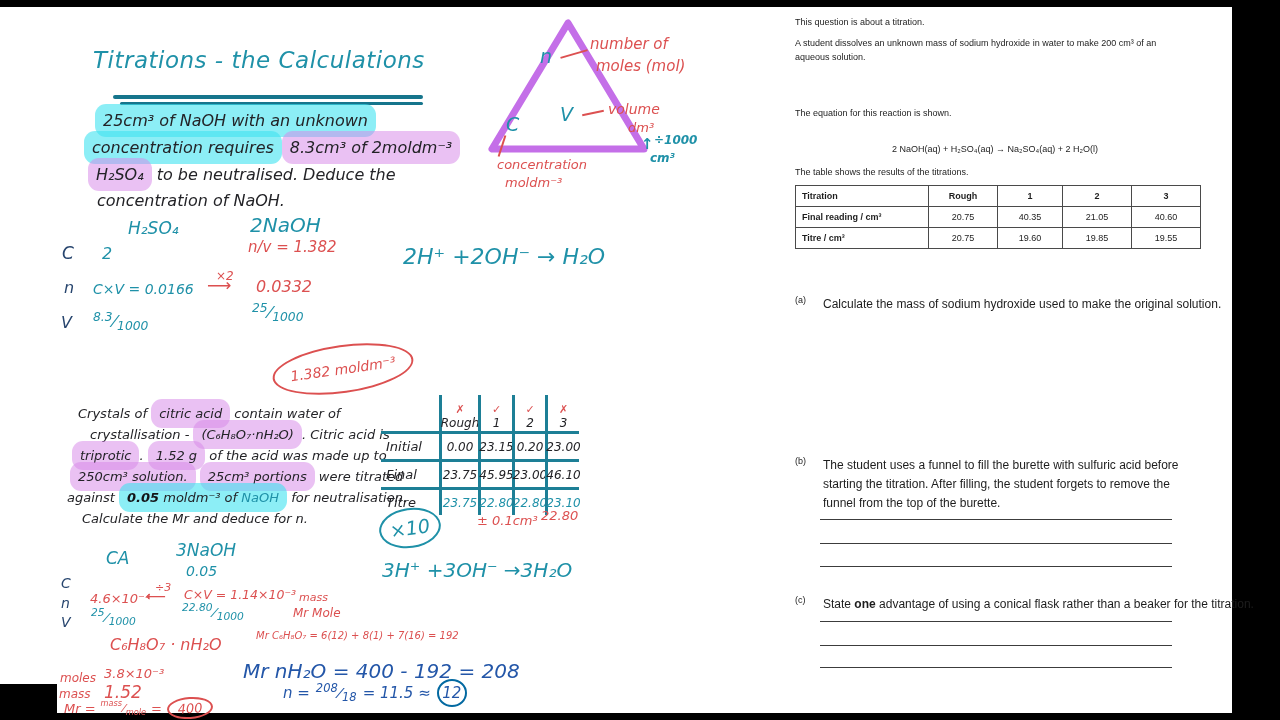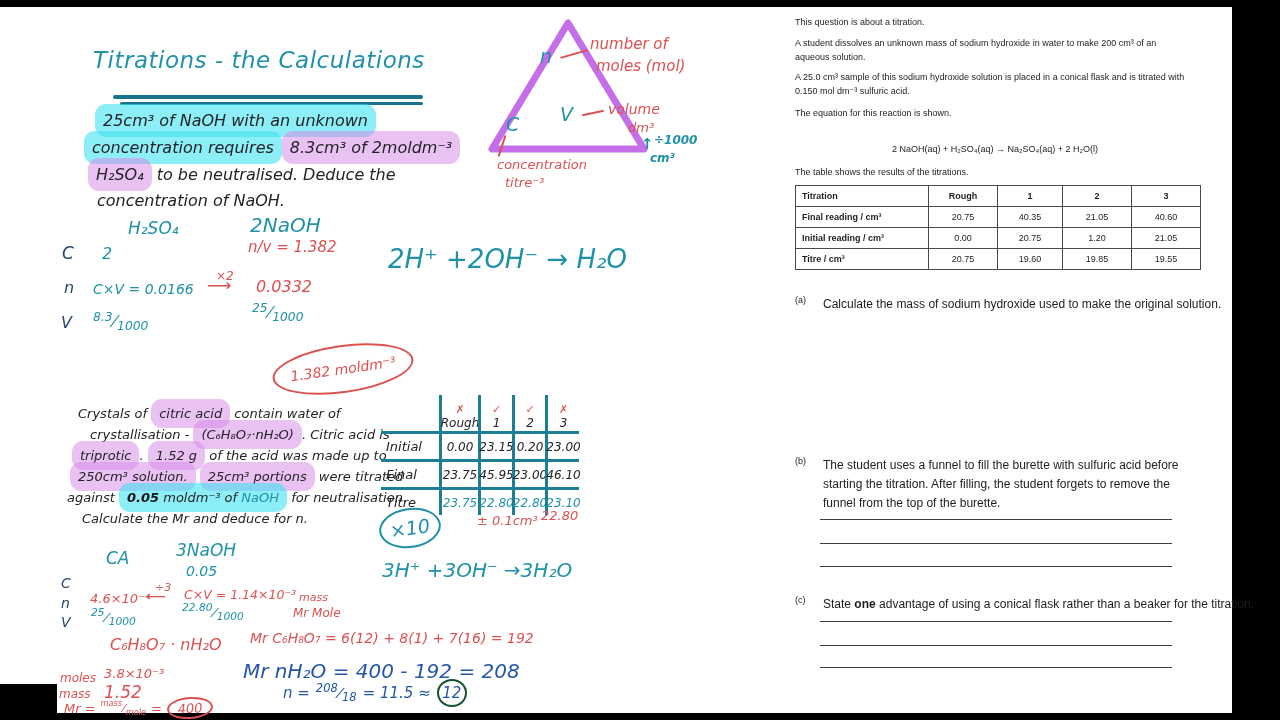--- a/index.html
+++ b/index.html
@@ -87,41 +87,41 @@
         </span>
     </div>
     <div class="a hw teal" style="left:252px;top:296px;font-size:15px">
       <span class="frac">
           <span class="fn">25</span>
           <span class="fsl"></span>
           <span class="fd">1000</span>
         </span>
     </div>
 
-    <div class="a hw teal" style="left:388px;top:237px;font-size:26px">2H⁺ +2OH⁻ → H₂O</div>
+    <div class="a hw teal" style="left:403px;top:237px;font-size:22px">2H⁺ +2OH⁻ → H₂O</div>
 
     <div class="a circ" style="left:272px;top:338px;width:142px;height:48px;border:2px solid #dc5050;transform:rotate(-8deg)">
       <span class="hw red" style="font-size:14px">1.382 moldm⁻³</span>
     </div>
 
     <svg class="a" style="left:478px;top:10px" width="180" height="140" viewBox="0 0 180 140">
       <polygon points="90,6 14,132 166,132" fill="none" stroke="#c46fe8" stroke-width="7" stroke-linejoin="round"></polygon>
     </svg>
     <div class="a hw teal" style="left:540px;top:38px;font-size:19px">n</div>
     <div class="a hw teal" style="left:506px;top:106px;font-size:19px">C</div>
     <div class="a hw teal" style="left:560px;top:96px;font-size:19px">V</div>
     <div class="a" style="left:560px;top:46px;width:28px;height:2px;background:#dc5050;transform:rotate(-16deg)"></div>
     <div class="a" style="left:582px;top:105px;width:22px;height:2px;background:#dc5050;transform:rotate(-12deg)"></div>
     <div class="a" style="left:501px;top:128px;width:2px;height:22px;background:#dc5050;transform:rotate(18deg)"></div>
     <div class="a hw red" style="left:590px;top:28px;font-size:15px">number of</div>
     <div class="a hw red" style="left:596px;top:50px;font-size:15px">moles (mol)</div>
     <div class="a hw red" style="left:608px;top:94px;font-size:14px">volume</div>
     <div class="a hw red" style="left:628px;top:113px;font-size:13px">dm³</div>
     <div class="a hw red" style="left:497px;top:150px;font-size:13px">concentration</div>
-    <div class="a hw red" style="left:505px;top:168px;font-size:13px">titre⁻³</div>
+    <div class="a hw red" style="left:505px;top:168px;font-size:13px">moldm⁻³</div>
     <div class="a hw teal" style="left:641px;top:128px;font-size:15px;font-weight:bold">↑</div>
     <div class="a hw teal" style="left:654px;top:126px;font-size:12px;font-weight:bold">÷1000</div>
     <div class="a hw teal" style="left:650px;top:144px;font-size:12px;font-weight:bold">cm³</div>
 
     <div class="a hw dark" style="left:78px;top:399px;font-size:13px">
       <span>Crystals of</span> <span class="hl hlp">citric acid</span> <span>contain water of</span>
     </div>
     <div class="a hw dark" style="left:90px;top:420px;font-size:13px">
       <span>crystallisation -</span> <span class="hl hlp">(C₆H₈O₇·nH₂O)</span><span>. Citric acid is</span>
     </div>
@@ -203,31 +203,31 @@
       <span class="frac">
           <span class="fn">22.80</span>
           <span class="fsl"></span>
           <span class="fd">1000</span>
         </span>
     </div>
     <div class="a hw red" style="left:299px;top:584px;font-size:11px">mass</div>
     <div class="a hw red" style="left:293px;top:599px;font-size:12px">Mr Mole</div>
 
     <div class="a hw red" style="left:110px;top:628px;font-size:16px">C₆H₈O₇ · nH₂O</div>
-    <div class="a hw red" style="left:250px;top:623px;font-size:14px">Mr C₆H₈O₇ = 6(12) + 8(1) + 7(16) = 192</div>
+    <div class="a hw red" style="left:256px;top:623px;font-size:10px">Mr C₆H₈O₇ = 6(12) + 8(1) + 7(16) = 192</div>
     <div class="a hw blue" style="left:243px;top:652px;font-size:20px">Mr nH₂O = 400 - 192 = 208</div>
     <div class="a hw blue" style="left:283px;top:672px;display:flex;align-items:center;gap:6px;font-size:15px">
       <span>n  =</span>
       <span class="frac" style="font-size:14px">
           <span class="fn">208</span>
           <span class="fsl"></span>
           <span class="fd">18</span>
         </span>
       <span>= 11.5 ≈</span>
-      <span class="circ" style="width:30px;height:28px;border:2px solid #14532d">
+      <span class="circ" style="width:30px;height:28px;border:2px solid #0369a1">
           <span>12</span>
         </span>
     </div>
     <div class="a hw red" style="left:60px;top:664px;font-size:12px">moles</div>
     <div class="a hw red" style="left:104px;top:659px;font-size:13px">3.8×10⁻³</div>
     <div class="a hw red" style="left:59px;top:680px;font-size:12px">mass</div>
     <div class="a hw red" style="left:104px;top:675px;font-size:17px">1.52</div>
     <div class="a hw red" style="left:64px;top:690px;display:flex;align-items:center;gap:5px;font-size:13px">
       <span>Mr  =</span>
       <span class="frac" style="font-size:10px">
@@ -238,21 +238,20 @@
       <span>=</span>
       <span class="circ" style="width:46px;height:22px;border:2px solid #dc5050;transform:rotate(-4deg)">
           <span>400</span>
         </span>
     </div>
   </div>
 
   <div class="doc">
     <p class="a" style="left:5px;top:8px">This question is about a titration.</p>
     <p class="a" style="left:5px;top:29px;width:392px">A student dissolves an unknown mass of sodium hydroxide in water to make 200 cm³ of an aqueous solution.</p>
-    <p class="a" style="left:5px;top:63px;width:392px">A 25.0 cm³ sample of this sodium hydroxide solution is placed in a conical flask and is titrated with 0.150 mol dm⁻³ sulfuric acid.</p>
     <p class="a" style="left:5px;top:99px">The equation for this reaction is shown.</p>
     <p class="a" style="left:0;top:135px;width:410px;text-align:center">2 NaOH(aq) + H₂SO₄(aq) → Na₂SO₄(aq) + 2 H₂O(l)</p>
     <p class="a" style="left:5px;top:158px">The table shows the results of the titrations.</p>
 
     <table class="dtable a" style="left:5px;top:178px">
       <tbody>
           <tr>
         <th class="lab">Titration</th>
         <th class="cen" style="width:56px">Rough</th>
         <th class="cen" style="width:52px">1</th>
@@ -260,27 +259,20 @@
         <th class="cen" style="width:56px">3</th>
       </tr>
       <tr>
         <th class="lab">Final reading / cm³</th>
         <td class="v">20.75</td>
         <td class="v">40.35</td>
         <td class="v">21.05</td>
         <td class="v">40.60</td>
       </tr>
       <tr>
-        <th class="lab">Initial reading / cm³</th>
-        <td class="v">0.00</td>
-        <td class="v">20.75</td>
-        <td class="v">1.20</td>
-        <td class="v">21.05</td>
-      </tr>
-      <tr>
         <th class="lab">Titre / cm³</th>
         <td class="v">20.75</td>
         <td class="v">19.60</td>
         <td class="v">19.85</td>
         <td class="v">19.55</td>
       </tr>
     </tbody>
       </table>
 
     <span class="qlabel" style="top:288px">(a)</span>

